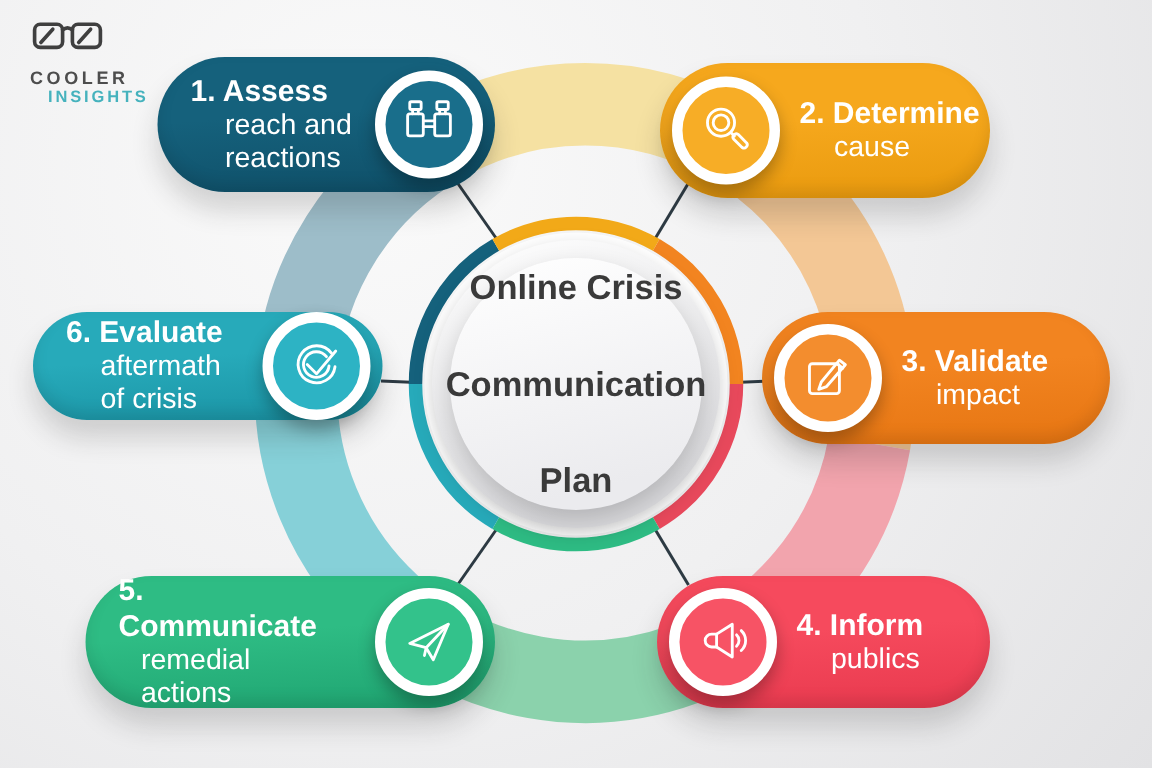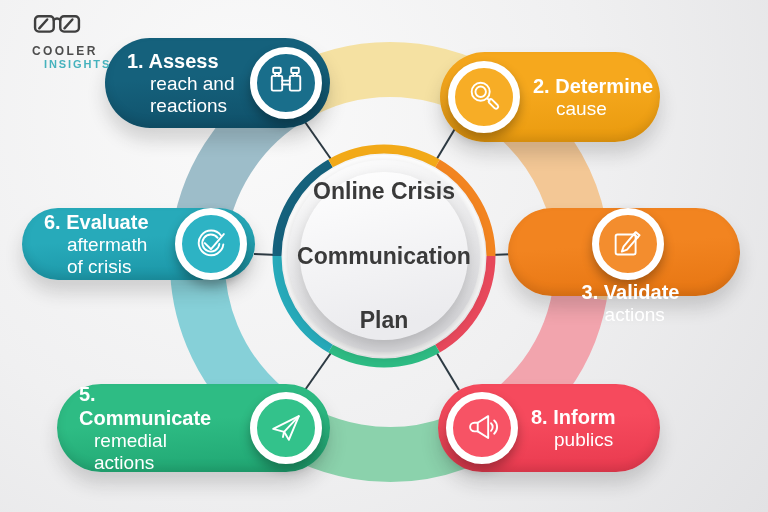--- a/index.html
+++ b/index.html
@@ -21,22 +21,22 @@
     text-align:center; font-size:23px; font-weight:700; line-height:1.26;gap:36px;
   }
 
   .pill {
     position:absolute; display:flex; align-items:center;
     border-radius:999px; color:#fff;
     background: linear-gradient(176deg, var(--pill) 42%, var(--pill-dark) 100%);
     box-shadow: 0 12px 18px rgba(40,40,40,0.18), inset 0 -5px 10px rgba(0,0,0,0.10);
   }
   .pill1 { left:105px; top:38px;  width:225px; height:90px;align-items:center; }
-  .pill2 { left:440px; top:52px;  width:220px; height:90px; }
-  .pill3 { left:508px; top:208px; width:232px; height:88px;flex-direction:column; }
+  .pill2 { left:440px; top:42px;  width:220px; height:90px; }
+  .pill3 { left:508px; top:208px; width:232px; height:88px; }
   .pill4 { left:438px; top:384px; width:222px; height:88px; }
   .pill5 { left:57px;  top:384px; width:273px; height:88px;gap:32px; }
   .pill6 { left:22px;  top:208px; width:233px; height:72px; }
 
   .pill-text { flex:1; display:flex; flex-direction:column; justify-content:center; }
   .badge-right .pill-text { padding-left:22px; }
   .badge-left  .pill-text { padding-left:13px; }
   .pill-title { font-size:20px; font-weight:700; line-height:1.2; }
   .pill-sub   { font-size:19px; font-weight:400; line-height:1.17; margin-left:23px; white-space:pre-line; }
   .pill5 .pill-sub { margin-left:15px; }
@@ -45,21 +45,21 @@
     flex:0 0 auto; width:58px; height:58px; border-radius:50%;
     border:7px solid #fff; background: var(--badge);
     display:flex; align-items:center; justify-content:center;
     box-shadow: 0 6px 11px rgba(0,0,0,0.30);
   }
   .badge-right .badge { margin-right:8px; }
   .badge-left  .badge { margin-left:8px;  }
   .badge svg { display:block; }
   .icon { fill:none; stroke:#fff; stroke-width:2; stroke-linecap:round; stroke-linejoin:round; }
 
-  .logo { position:absolute; left:32px; top:12px; line-height:1; }
+  .logo { position:absolute; left:20px; top:12px; line-height:1; }
   .logo-top    { font-size:12px; letter-spacing:2.4px; font-weight:600; margin-top:2px; }
   .logo-bottom { font-size:11px; letter-spacing:1.9px; font-weight:700; margin-top:2px; }
   .glasses { fill:none; stroke-width:2.6; stroke-linecap:round; }
 </style>
 </head>
 <body>
 
 <div class="stage" style="--bg1: #fafafa; --bg2: #e2e2e4;">
 
   <svg class="bg" width="768" height="512" viewBox="0 0 768 512">
@@ -150,35 +150,35 @@
   <div class="pill pill3 badge-left" style="--pill: #f28420; --pill-dark: #e67512; --badge: #f38d2e;">
     <div class="badge">
       <svg width="38" height="38" viewBox="0 0 40 40" class="icon">
         <rect x="7" y="10" width="21" height="21" rx="2"></rect>
         <path d="M13.5 28 l1.8 -5.2 L28 7.5 l4.2 3.2 L19 26 l-5.5 2 z"></path>
         <path d="M26.2 9.9 l4.2 3.2"></path>
       </svg>
     </div>
     <div class="pill-text">
       <div class="pill-title">3. Validate</div>
-      <div class="pill-sub">actions</div>
+      <div class="pill-sub">impact</div>
     </div>
   </div>
 
   <div class="pill pill4 badge-left" style="--pill: #f64a5d; --pill-dark: #e8394e; --badge: #f75365;">
     <div class="badge">
       <svg width="38" height="38" viewBox="0 0 40 40" class="icon">
         <path d="M15.5 14.5 L26.5 7.5 V 30.5 L15.5 23.5 Z"></path>
         <path d="M15.5 14.5 H12 a4.5 4.5 0 0 0 0 9 H15.5"></path>
         <path d="M29.5 15 a5.5 5.5 0 0 1 0 8"></path>
         <path d="M32.8 12 a9.5 9.5 0 0 1 0 14"></path>
       </svg>
     </div>
     <div class="pill-text">
-      <div class="pill-title">8. Inform</div>
+      <div class="pill-title">4. Inform</div>
       <div class="pill-sub">publics</div>
     </div>
   </div>
 
   <div class="pill pill5 badge-right" style="--pill: #2ebc84; --pill-dark: #1fa471; --badge: #33c28b;">
     <div class="pill-text">
       <div class="pill-title">5. Communicate</div>
       <div class="pill-sub">remedial actions</div>
     </div>
     <div class="badge">

